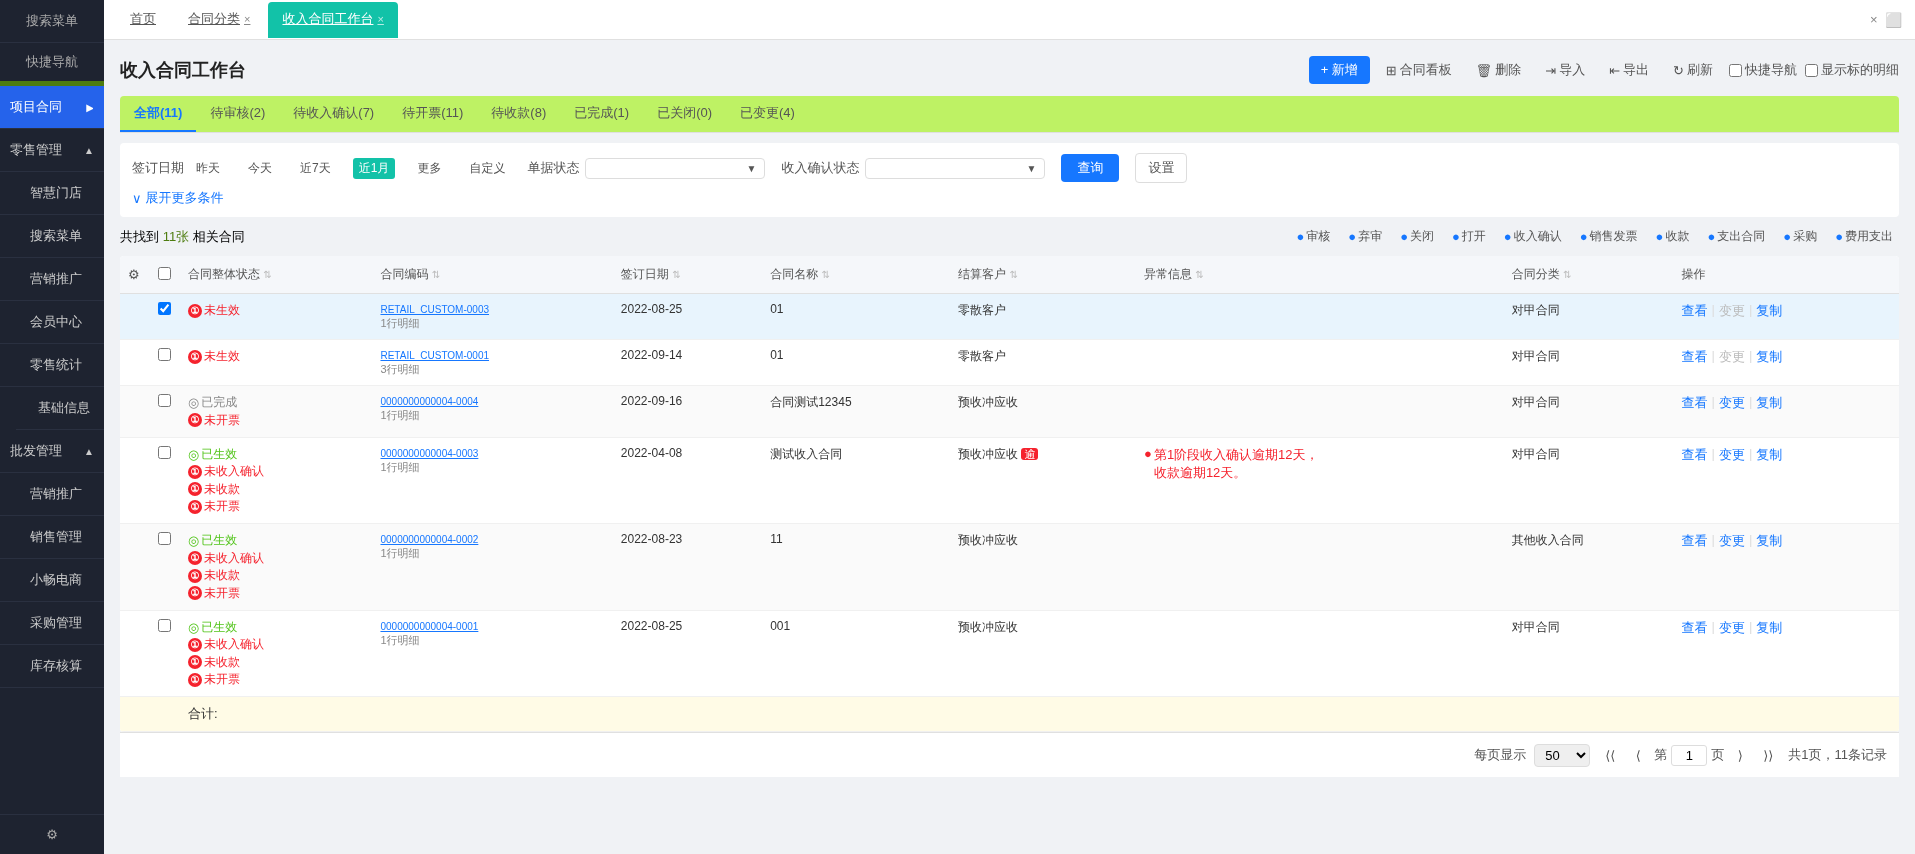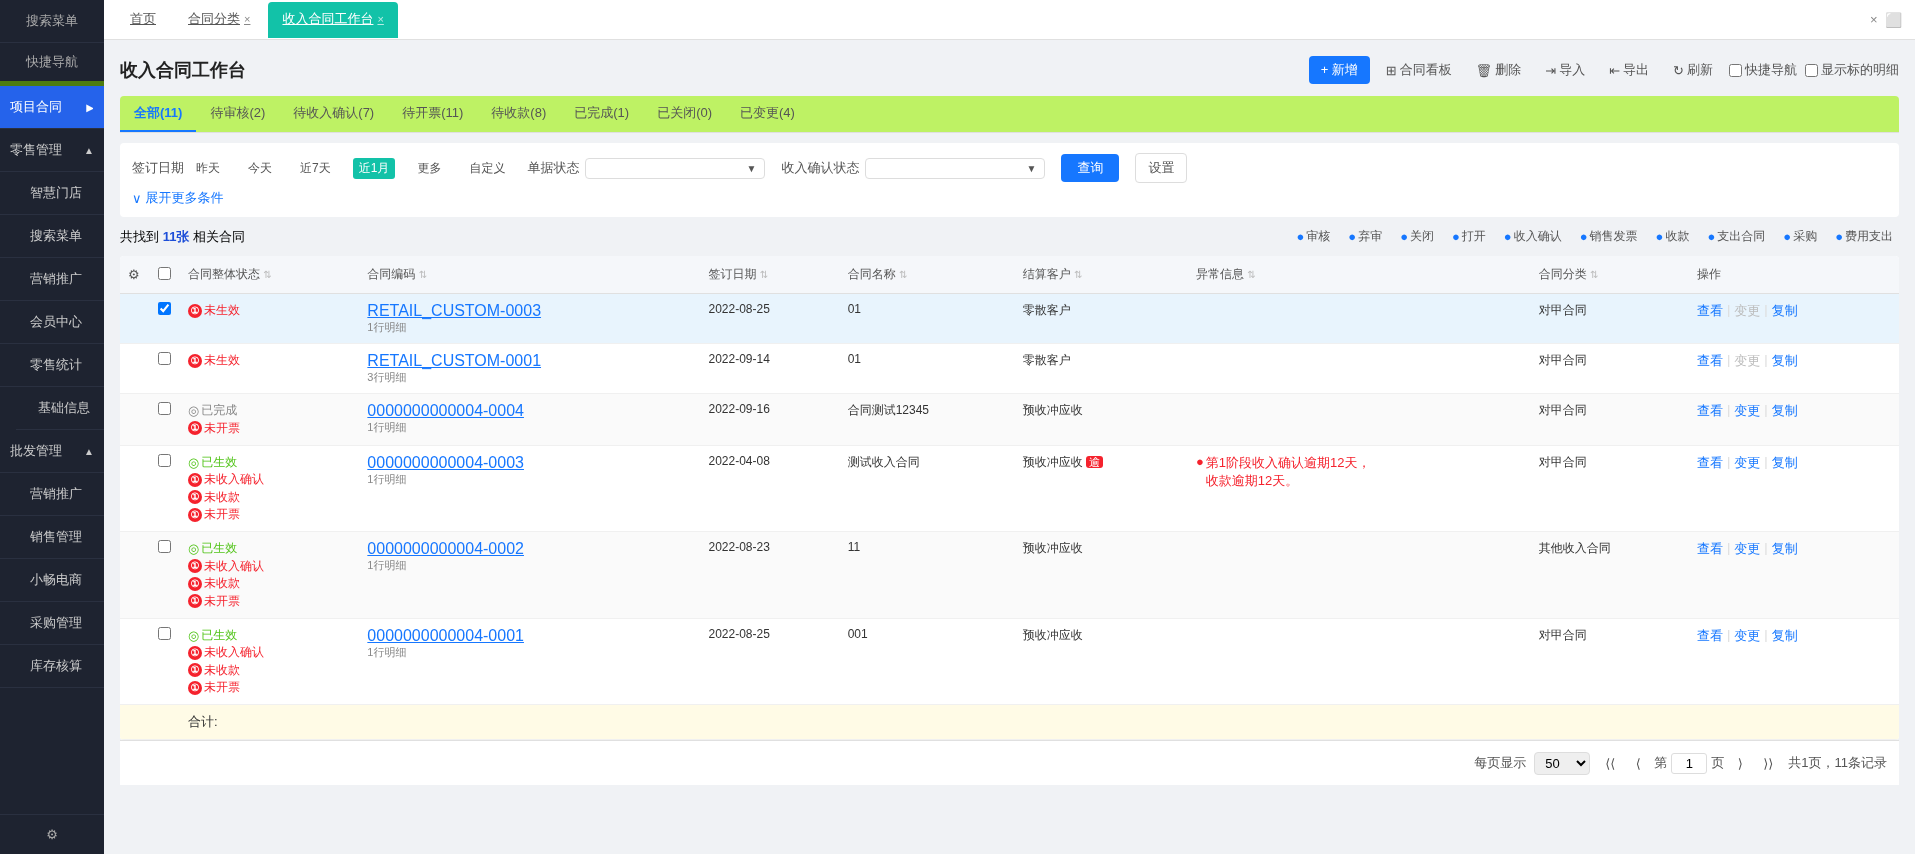--- a/index.html
+++ b/index.html
@@ -67,21 +67,21 @@
     thead tr { background: #f5f7fa; }
     thead th { padding: 10px 8px; text-align: left; color: #555; font-size: 12px; font-weight: normal; border-bottom: 1px solid #e0e0e0; white-space: nowrap; }
     tbody tr { border-bottom: 1px solid #f0f0f0; }
     tbody tr.selected { background: #e8f4fd; }
     tbody tr.alt { background: #fafafa; }
     tbody td { padding: 8px 8px; color: #333; font-size: 12px; vertical-align: top; }
     .status-badge { display: inline-flex; align-items: center; gap: 2px; font-size: 12px; }
     .status-red { color: #f5222d; }
     .status-green { color: #52c41a; }
     .status-gray { color: #888; }
-    .link { color: #1677ff; text-decoration: underline; cursor: pointer; font-size: 16px; }
+    .link { color: #1677ff; text-decoration: underline; cursor: pointer; font-size: 10px; }
     .sub-text { color: #888; font-size: 11px; }
     .action-links { display: flex; gap: 4px; font-size: 12px; }
     .action-link { color: #1677ff; cursor: pointer; }
     .action-link.disabled { color: #bbb; cursor: not-allowed; }
     .divider { color: #ddd; }
     .error-msg { color: #f5222d; font-size: 12px; display: flex; align-items: flex-start; gap: 2px; }
     .error-icon { color: #f5222d; font-weight: bold; }
     .sum-row { background: #fffbe6; }
 
     
@@ -255,21 +255,21 @@
       </div>
       <div class="expand-btn">
         <span>∨</span>
         <span>展开更多条件</span>
       </div>
     </div>
 
     <div class="action-bar">
       <div>
         <span>共找到</span>
-        <span style="color:#1d4ed8;font-weight:bold;">11张</span>
+        <span style="color:#4d7c0f;font-weight:normal;">11张</span>
         <span>相关合同</span>
       </div>
       <div class="action-btns">
         <button class="action-btn">
           <span style="color:#1677ff;">●</span> 审核
         </button>
         <button class="action-btn">
           <span style="color:#1677ff;">●</span> 弃审
         </button>
         <button class="action-btn">

